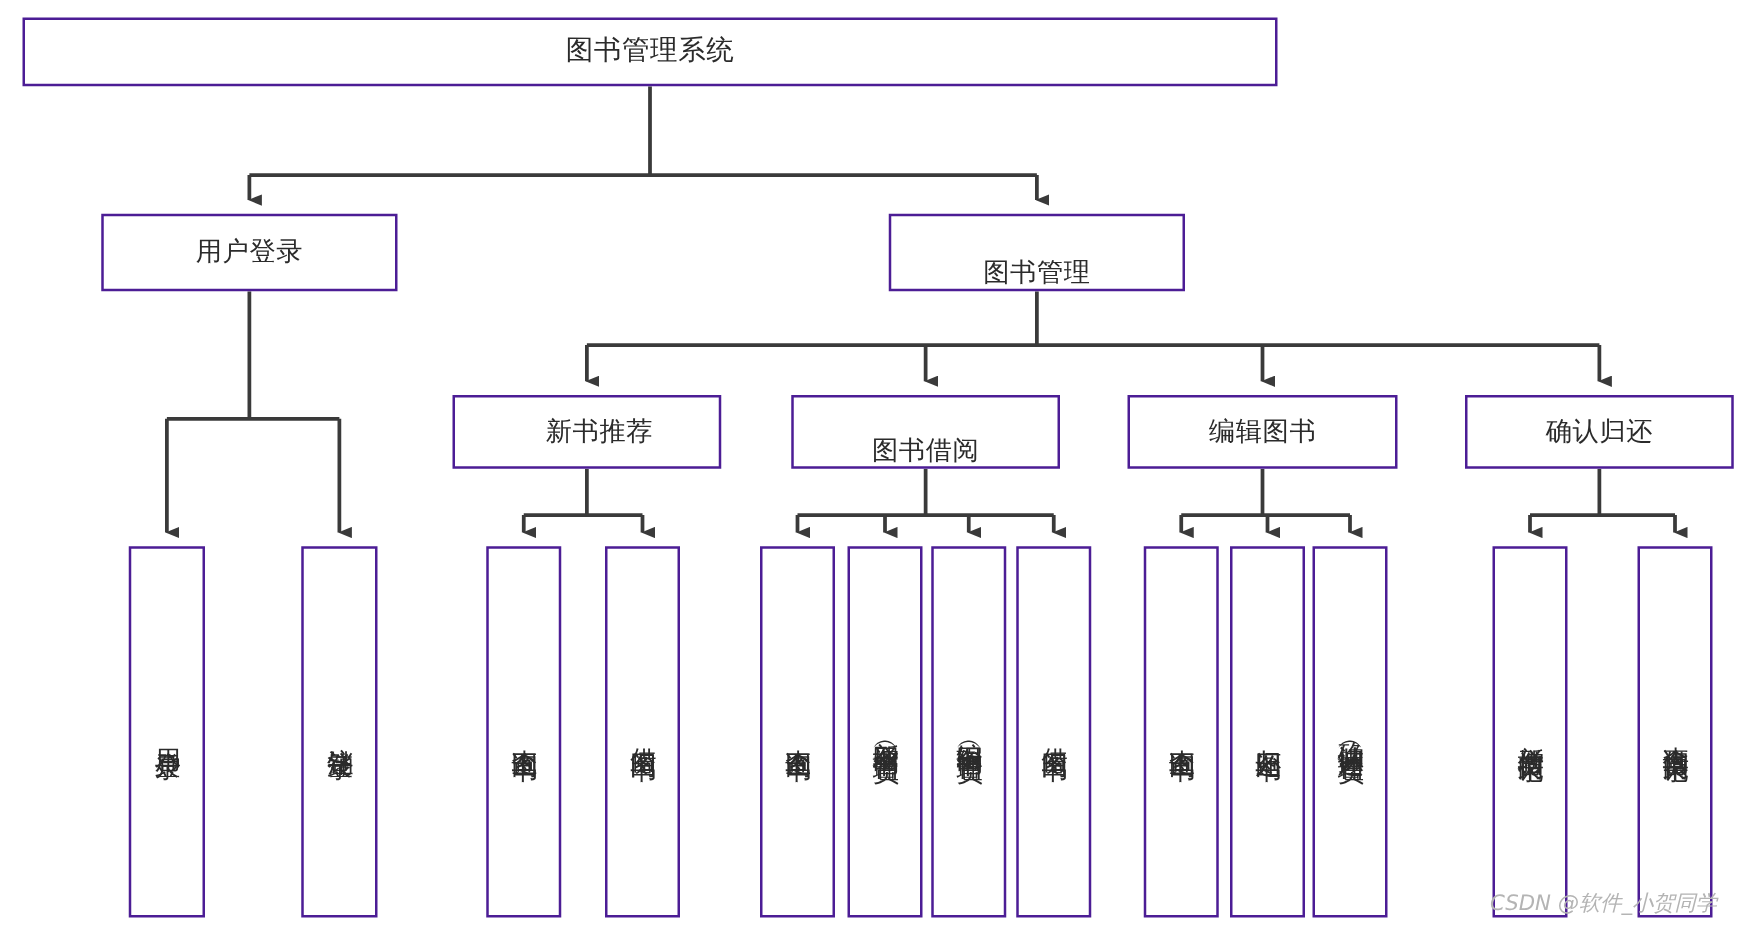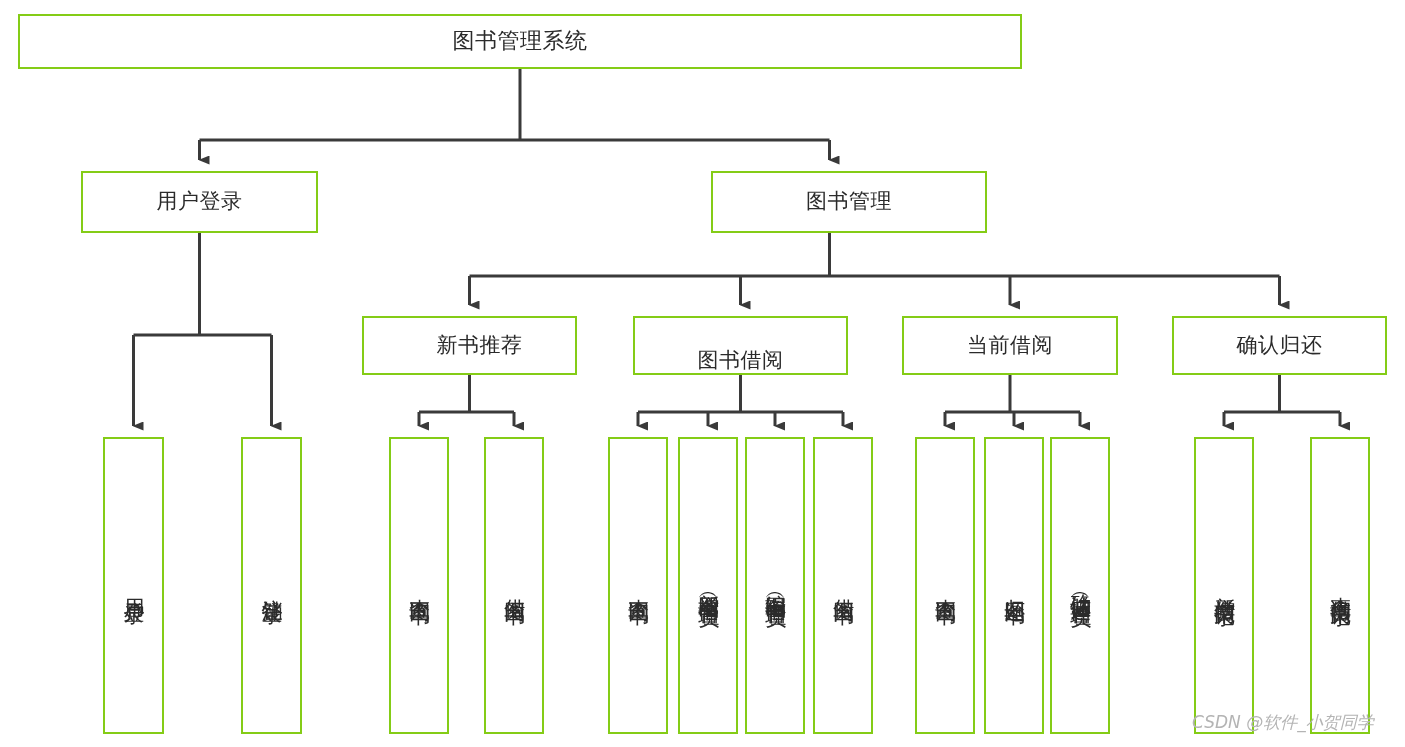--- a/index.html
+++ b/index.html
@@ -23,21 +23,21 @@
     position: absolute;
     left: 0;
     top: 0;
     width: 1405px;
     height: 747px;
   }
   .node {
     position: absolute;
     box-sizing: border-box;
     background: #ffffff;
-    border: 2px solid #84cc16;
+    border: 2px solid #4c1d95;
     display: flex;
     align-items: center;
     justify-content: center;
     z-index: 2;
   }
   .node-label {
     color: #2b2b2b;
     font-size: 21px;
     line-height: 1.12;
     letter-spacing: 0.5px;
@@ -113,31 +113,31 @@
       </g>
   </svg>
 
   <div id="node-layer">
       <div class="node root" style="left: 18px; top: 14px; width: 1004px; height: 55px;">
         <span class="node-label">图书管理系统</span>
       </div>
       <div class="node" style="left: 81px; top: 171px; width: 237px; height: 62px;">
         <span class="node-label">用户登录</span>
       </div>
-      <div class="node" style="left: 711px; top: 171px; width: 276px; height: 62px;">
+      <div class="node" style="left: 711px; top: 171px; width: 237px; height: 62px; align-items: flex-end;">
         <span class="node-label">图书管理</span>
       </div>
       <div class="node" style="left: 362px; top: 316px; width: 215px; height: 59px; padding-left: 20px;">
         <span class="node-label">新书推荐</span>
       </div>
       <div class="node" style="left: 633px; top: 316px; width: 215px; height: 59px; align-items: flex-end;">
         <span class="node-label">图书借阅</span>
       </div>
       <div class="node" style="left: 902px; top: 316px; width: 216px; height: 59px;">
-        <span class="node-label">当前借阅</span>
+        <span class="node-label">编辑图书</span>
       </div>
       <div class="node" style="left: 1172px; top: 316px; width: 215px; height: 59px;">
         <span class="node-label">确认归还</span>
       </div>
       <div class="node vertical" style="left: 103px; top: 437px; width: 61px; height: 297px;">
         <span class="node-label">用户登录</span>
       </div>
       <div class="node vertical" style="left: 241px; top: 437px; width: 61px; height: 297px;">
         <span class="node-label">注销登录</span>
       </div>

